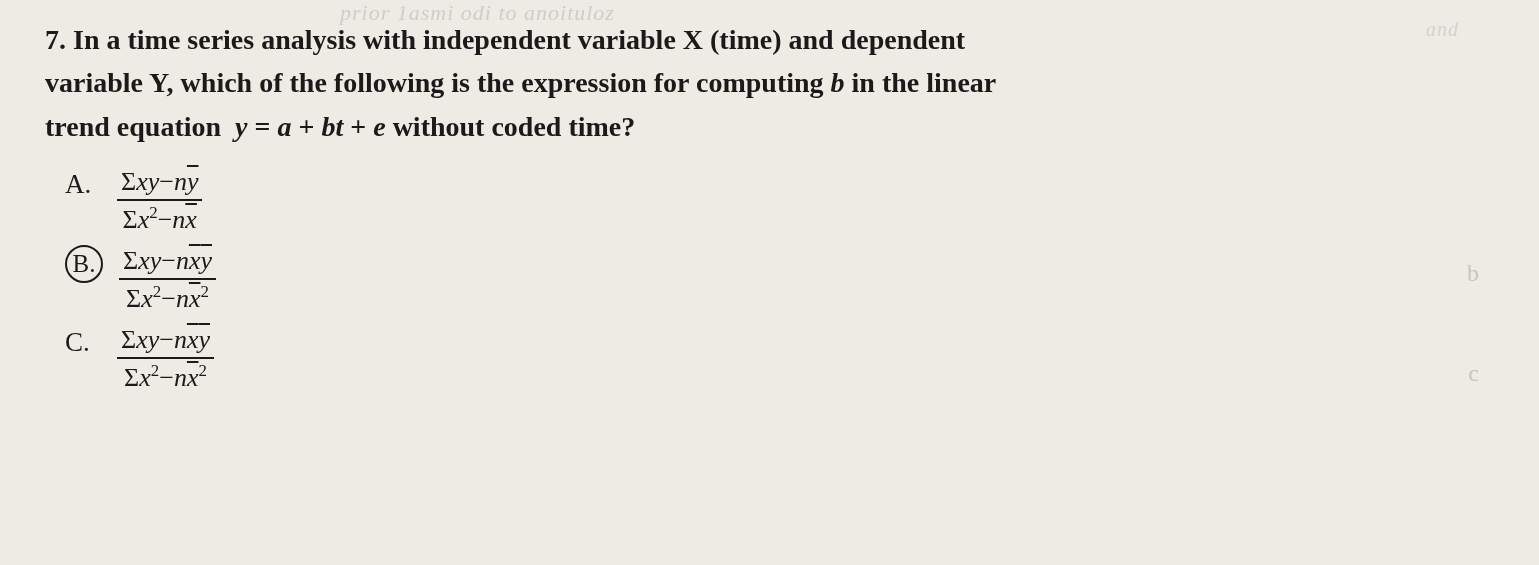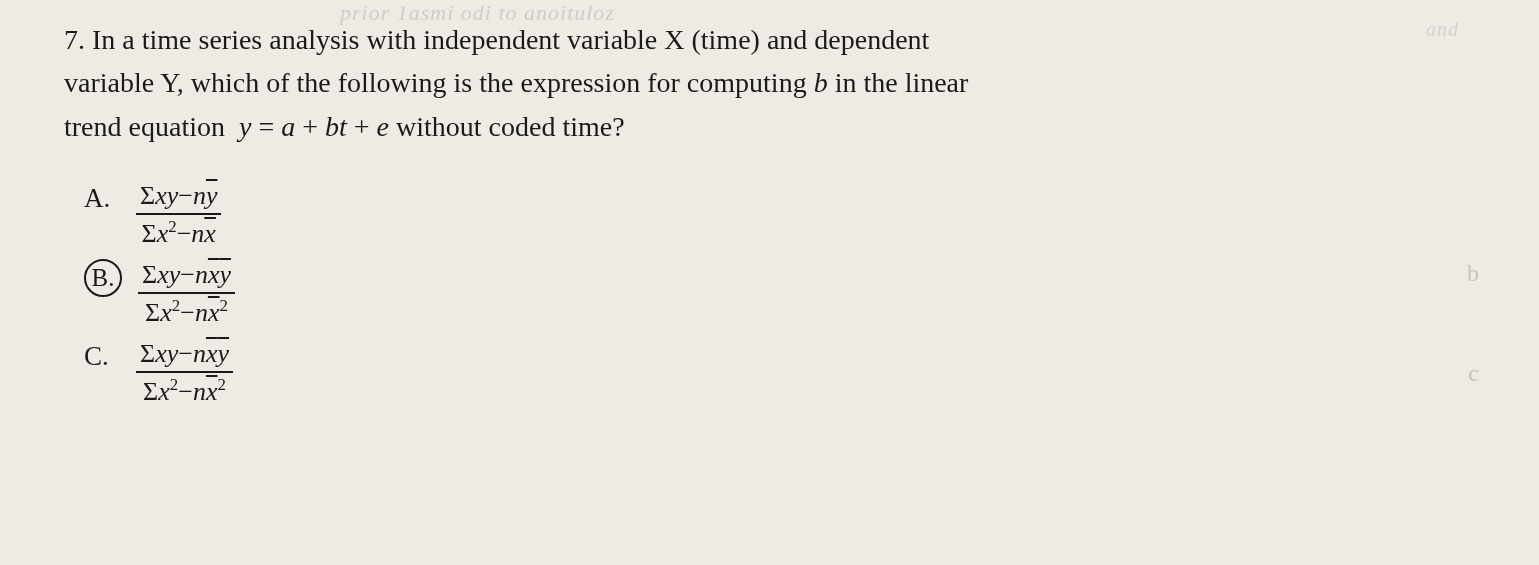--- a/index.html
+++ b/index.html
@@ -14,30 +14,31 @@
       width: 1539px;
       height: 565px;
       overflow: hidden;
       position: relative;
     }
 
     .page {
       width: 1539px;
       height: 565px;
       background-color: #eeebe5;
-      padding: 18px 40px 20px 64px;
+      padding: 18px 40px 20px 45px;
       position: relative;
     }
 
     .question-text {
       font-size: 28px;
       line-height: 1.55;
       color: #1a1a1a;
-      margin-bottom: 32px;
+      margin-bottom: 18px;
       font-style: normal;
+      font-weight: bold;
     }
 
     .options-container {
       margin-left: 20px;
       display: flex;
       flex-direction: column;
       gap: 10px;
     }
 
     .option {

